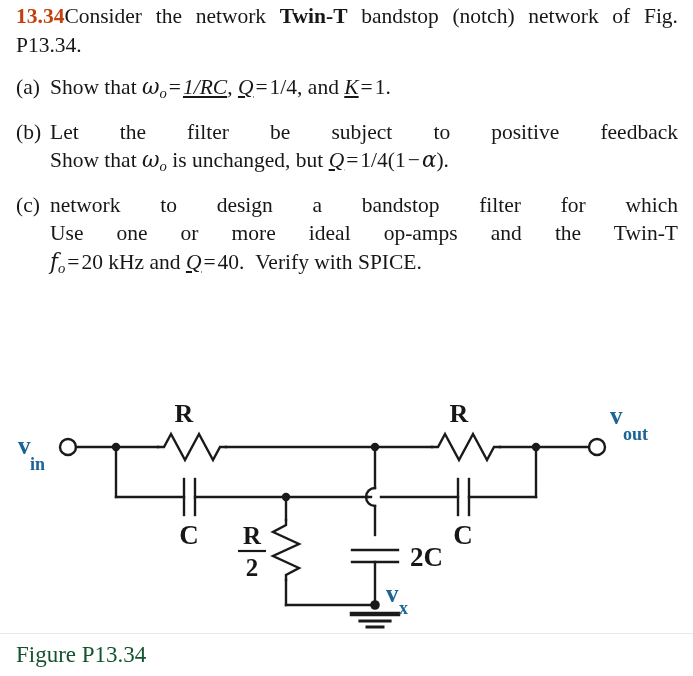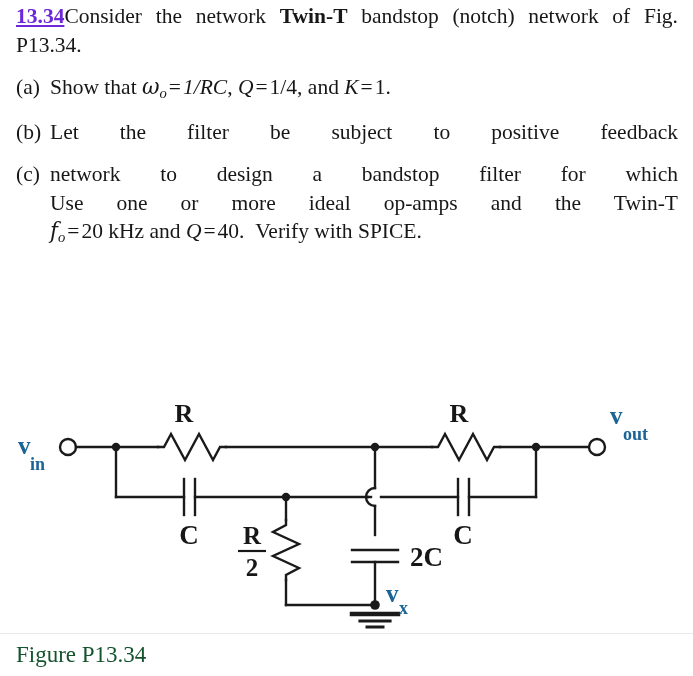--- a/index.html
+++ b/index.html
@@ -36,23 +36,22 @@
     text-align: justify;
     text-justify: inter-word;
     margin: 0;
   }
 
   .lead-para {
     margin-bottom: 12px;
   }
 
   .prob-num {
-    color: #6d28d9;
+    color: #c2410c;
     font-weight: bold;
-    text-decoration: underline;
   }
 
   .bold-term { font-weight: bold; }
 
   
   .subpart {
     display: flex;
     margin-top: 14px;
   }
   .subpart-marker {
@@ -68,21 +67,21 @@
     text-align: justify;
     text-justify: inter-word;
   }
   .subpart-body > span { display: block; }
   .subpart-body > span.just {
     text-align: justify;
     text-align-last: justify;
   }
 
   
-  .mi { font-style: italic; }
+  .mi { font-style: italic; text-decoration: underline; }
   .mvar {
     font-family: "DejaVu Serif", "Liberation Serif", serif;
     font-style: italic;
   }
   sub.msub {
     font-size: 0.68em;
     font-style: italic;
     vertical-align: -0.28em;
   }
   .op { margin: 0 2px; }
@@ -130,20 +129,21 @@
       <div class="subpart-marker">(a)</div>
       <div class="subpart-body">
         <span>Show&nbsp;that&nbsp;<span class="mvar">ω</span><sub class="msub">o</sub><span class="op">=</span><span class="mi">1/RC</span>,&nbsp;<span class="mi">Q</span><span class="op">=</span><span>1/4</span>,&nbsp;and&nbsp;<span class="mi">K</span><span class="op">=</span><span>1</span>.</span>
       </div>
     </div>
 
     <div class="subpart">
       <div class="subpart-marker">(b)</div>
       <div class="subpart-body">
         <span class="just">Let the filter be subject to positive feedback</span>
+        <span>Show&nbsp;that&nbsp;<span class="mvar">ω</span><sub class="msub">o</sub>&nbsp;is&nbsp;unchanged,&nbsp;but&nbsp;<span class="mi">Q</span><span class="op">=</span><span>1/4(1</span><span class="op">−</span><span class="mvar">α</span><span>)</span>.</span>
       </div>
     </div>
 
     <div class="subpart">
       <div class="subpart-marker">(c)</div>
       <div class="subpart-body">
         <span class="just">network to design a bandstop filter for which</span>
         <span class="just">Use one or more ideal op-amps and the Twin-T</span>
         <span><span class="mvar">f</span><sub class="msub">o</sub><span class="op">=</span><span>20 kHz</span>&nbsp;and&nbsp;<span class="mi">Q</span><span class="op">=</span><span>40</span>.&nbsp;&nbsp;Verify&nbsp;with&nbsp;<span>SPICE</span>.</span>
       </div>

